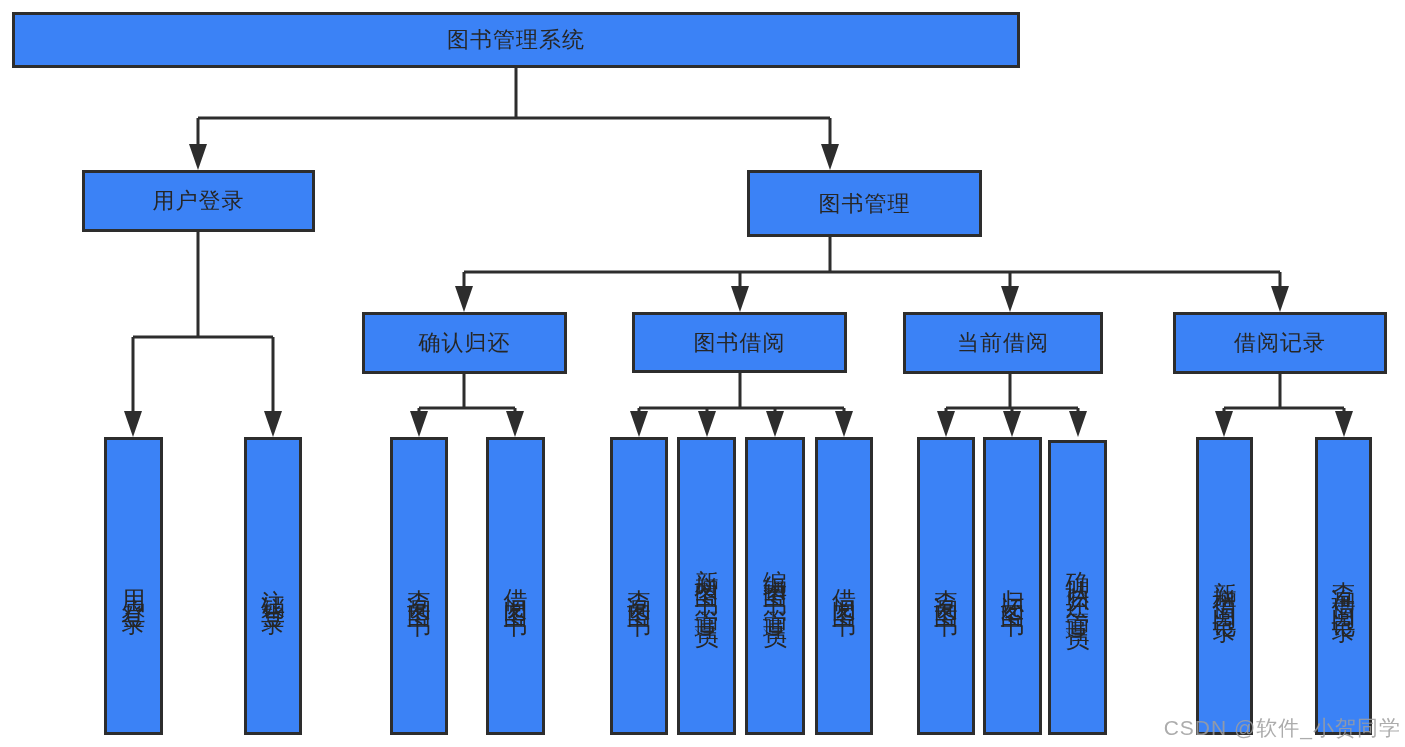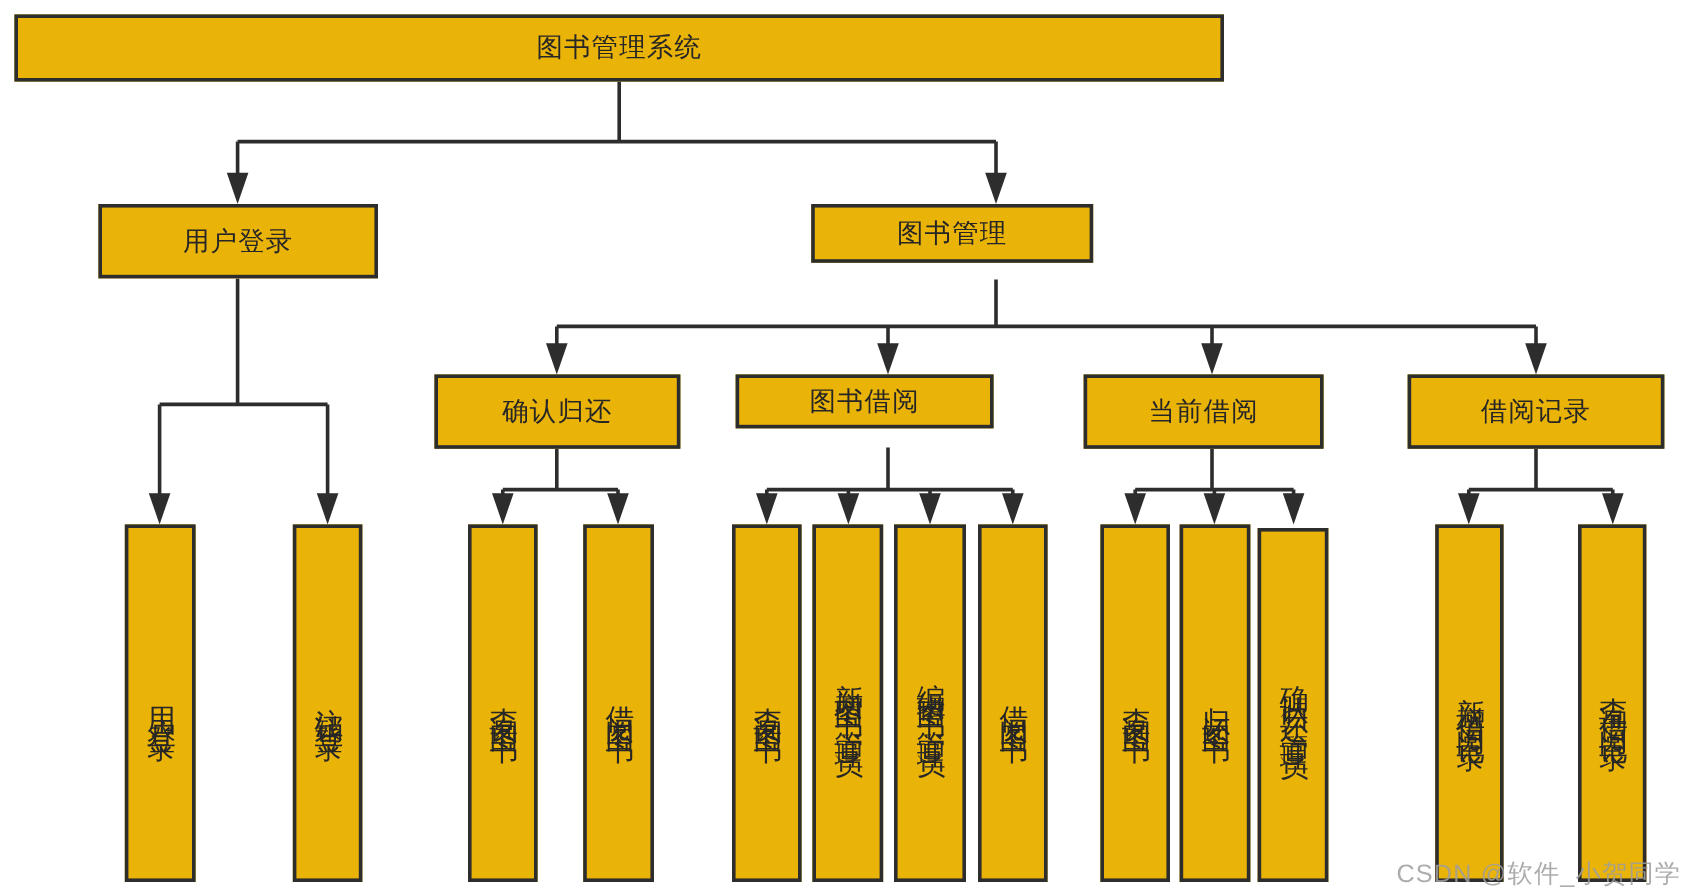--- a/index.html
+++ b/index.html
@@ -3,21 +3,21 @@
 <meta charset="utf-8">
 <style>
   html,body{margin:0;padding:0;}
   body{
     width:1405px;height:747px;position:relative;overflow:hidden;
     background:#ffffff;
     font-family:"Liberation Sans", sans-serif;
   }
   svg.wires{position:absolute;left:0;top:0;}
   .box{
-    position:absolute;box-sizing:border-box;background:#eab308;
+    position:absolute;box-sizing:border-box;background:#3b82f6;
     border:3px solid #2d2d2d;color:#262626;
     display:flex;align-items:center;justify-content:center;
     font-size:22px;letter-spacing:1px;white-space:nowrap;
   }
   .vbox{
     writing-mode:vertical-rl;text-orientation:mixed;
     font-size:24px;letter-spacing:8px;white-space:normal;
   }
   .watermark{
     position:absolute;right:4px;bottom:5px;z-index:20;
@@ -57,24 +57,24 @@
     <polygon points="1003,411 1021,411 1012,437"></polygon>
     <polygon points="1069,411 1087,411 1078,437"></polygon>
     <polygon points="1215,411 1233,411 1224,437"></polygon>
     <polygon points="1335,411 1353,411 1344,437"></polygon>
   </g>
 </svg>
 
 <div class="box" style="left:12px;top:12px;width:1008px;height:56px">图书管理系统</div>
 
 <div class="box" style="left:82px;top:170px;width:233px;height:62px">用户登录</div>
-<div class="box" style="left:676px;top:170px;width:235px;height:49px">图书管理</div>
+<div class="box" style="left:747px;top:170px;width:235px;height:67px">图书管理</div>
 
 <div class="box" style="left:362px;top:312px;width:205px;height:62px">确认归还</div>
-<div class="box" style="left:613px;top:312px;width:215px;height:45px">图书借阅</div>
+<div class="box" style="left:632px;top:312px;width:215px;height:61px">图书借阅</div>
 <div class="box" style="left:903px;top:312px;width:200px;height:62px">当前借阅</div>
 <div class="box" style="left:1173px;top:312px;width:214px;height:62px">借阅记录</div>
 
 <div class="box vbox" style="left:104px;top:437px;width:59px;height:298px">用户登录</div>
 <div class="box vbox" style="left:244px;top:437px;width:58px;height:298px">注销登录</div>
 
 <div class="box vbox" style="left:390px;top:437px;width:58px;height:298px">查询图书</div>
 <div class="box vbox" style="left:486px;top:437px;width:59px;height:298px">借阅图书</div>
 
 <div class="box vbox" style="left:610px;top:437px;width:58px;height:298px">查询图书</div>

